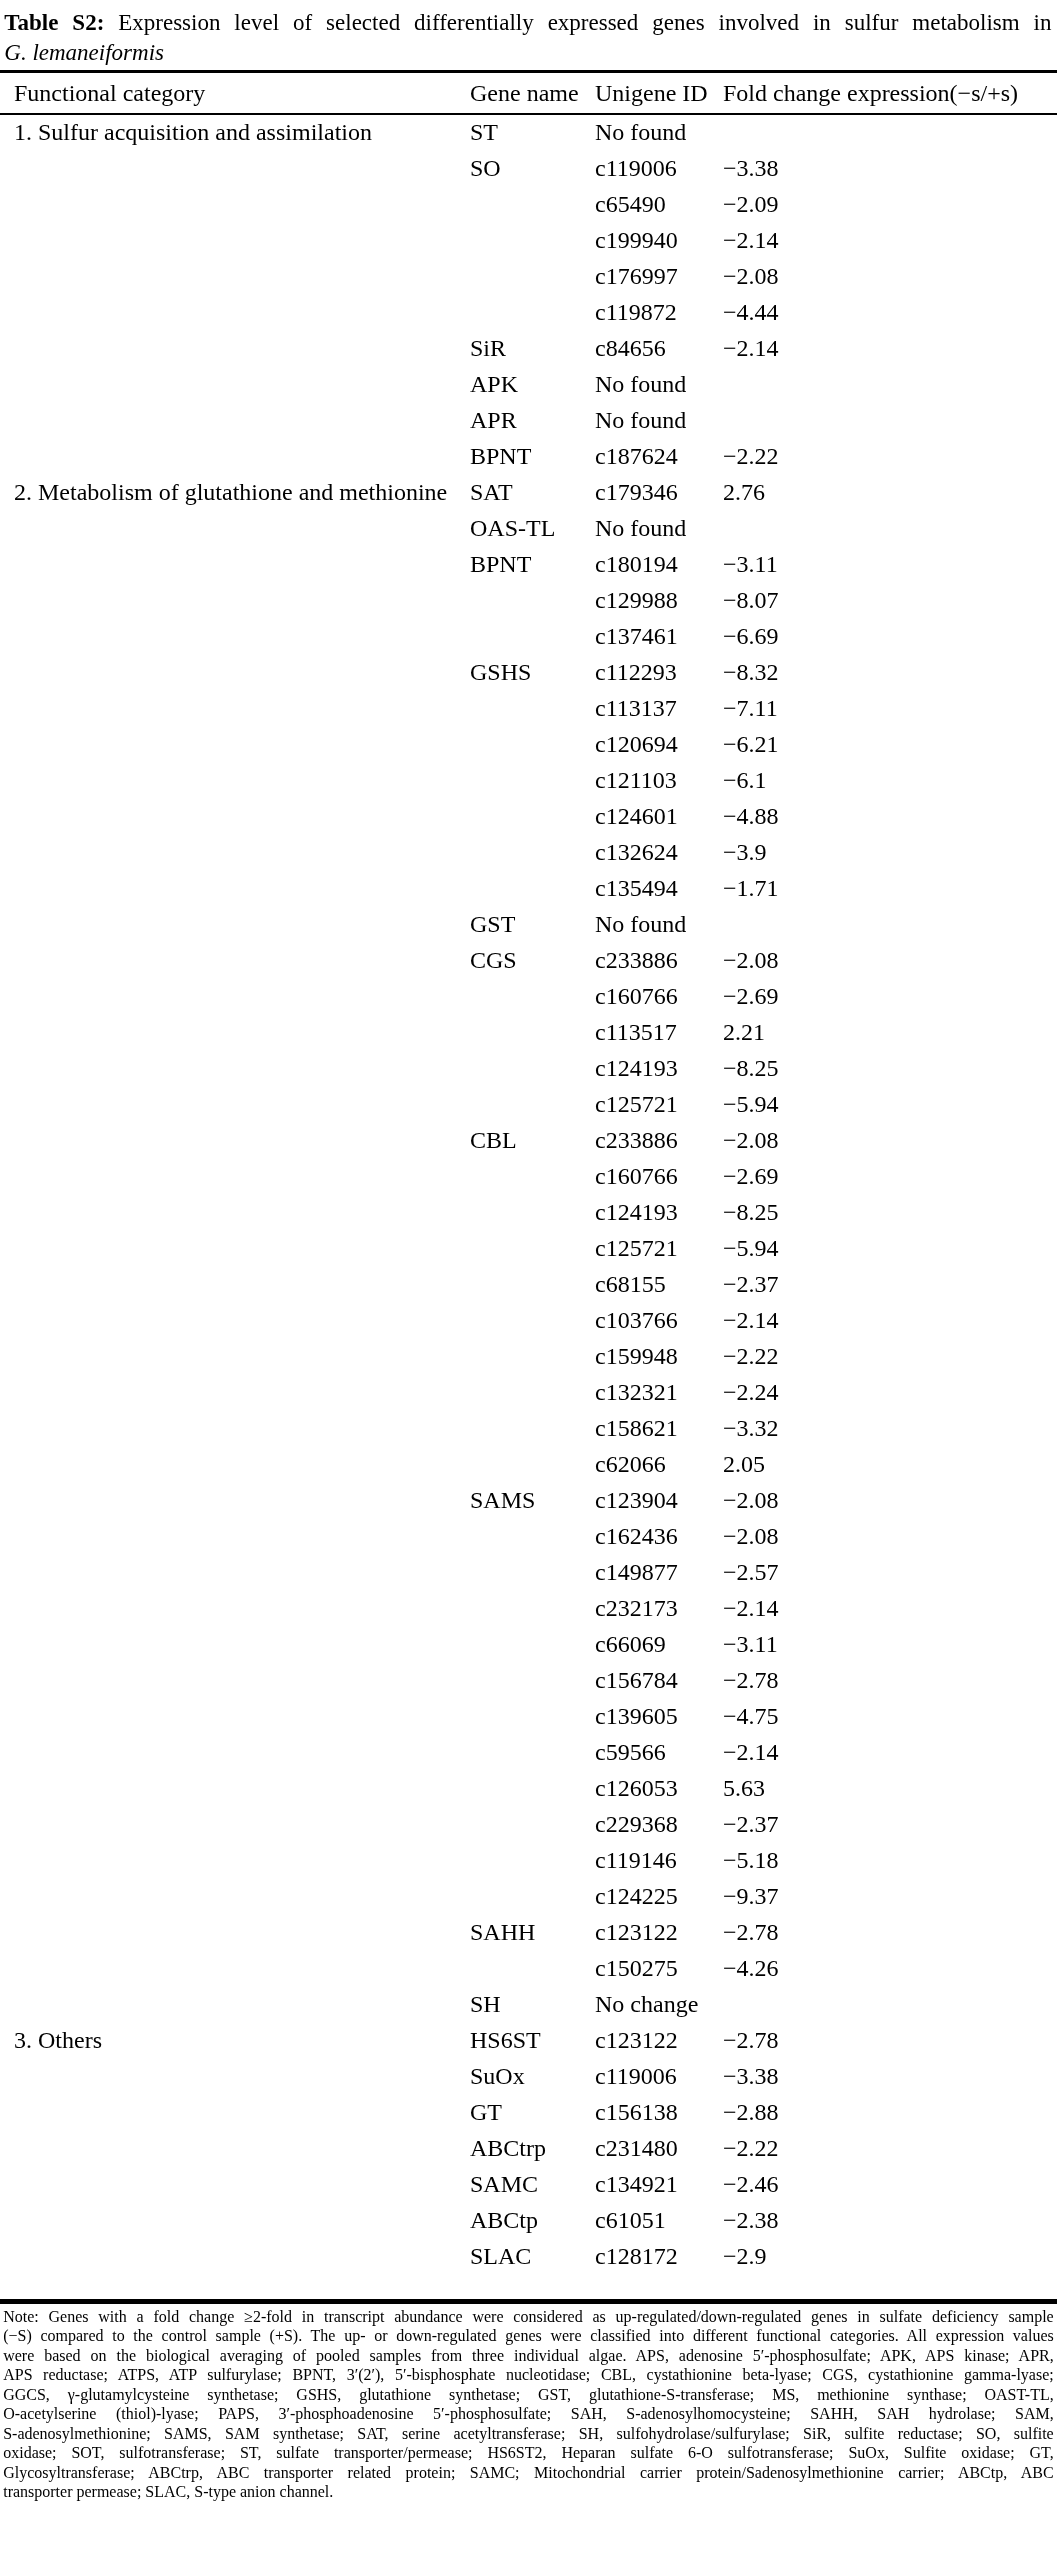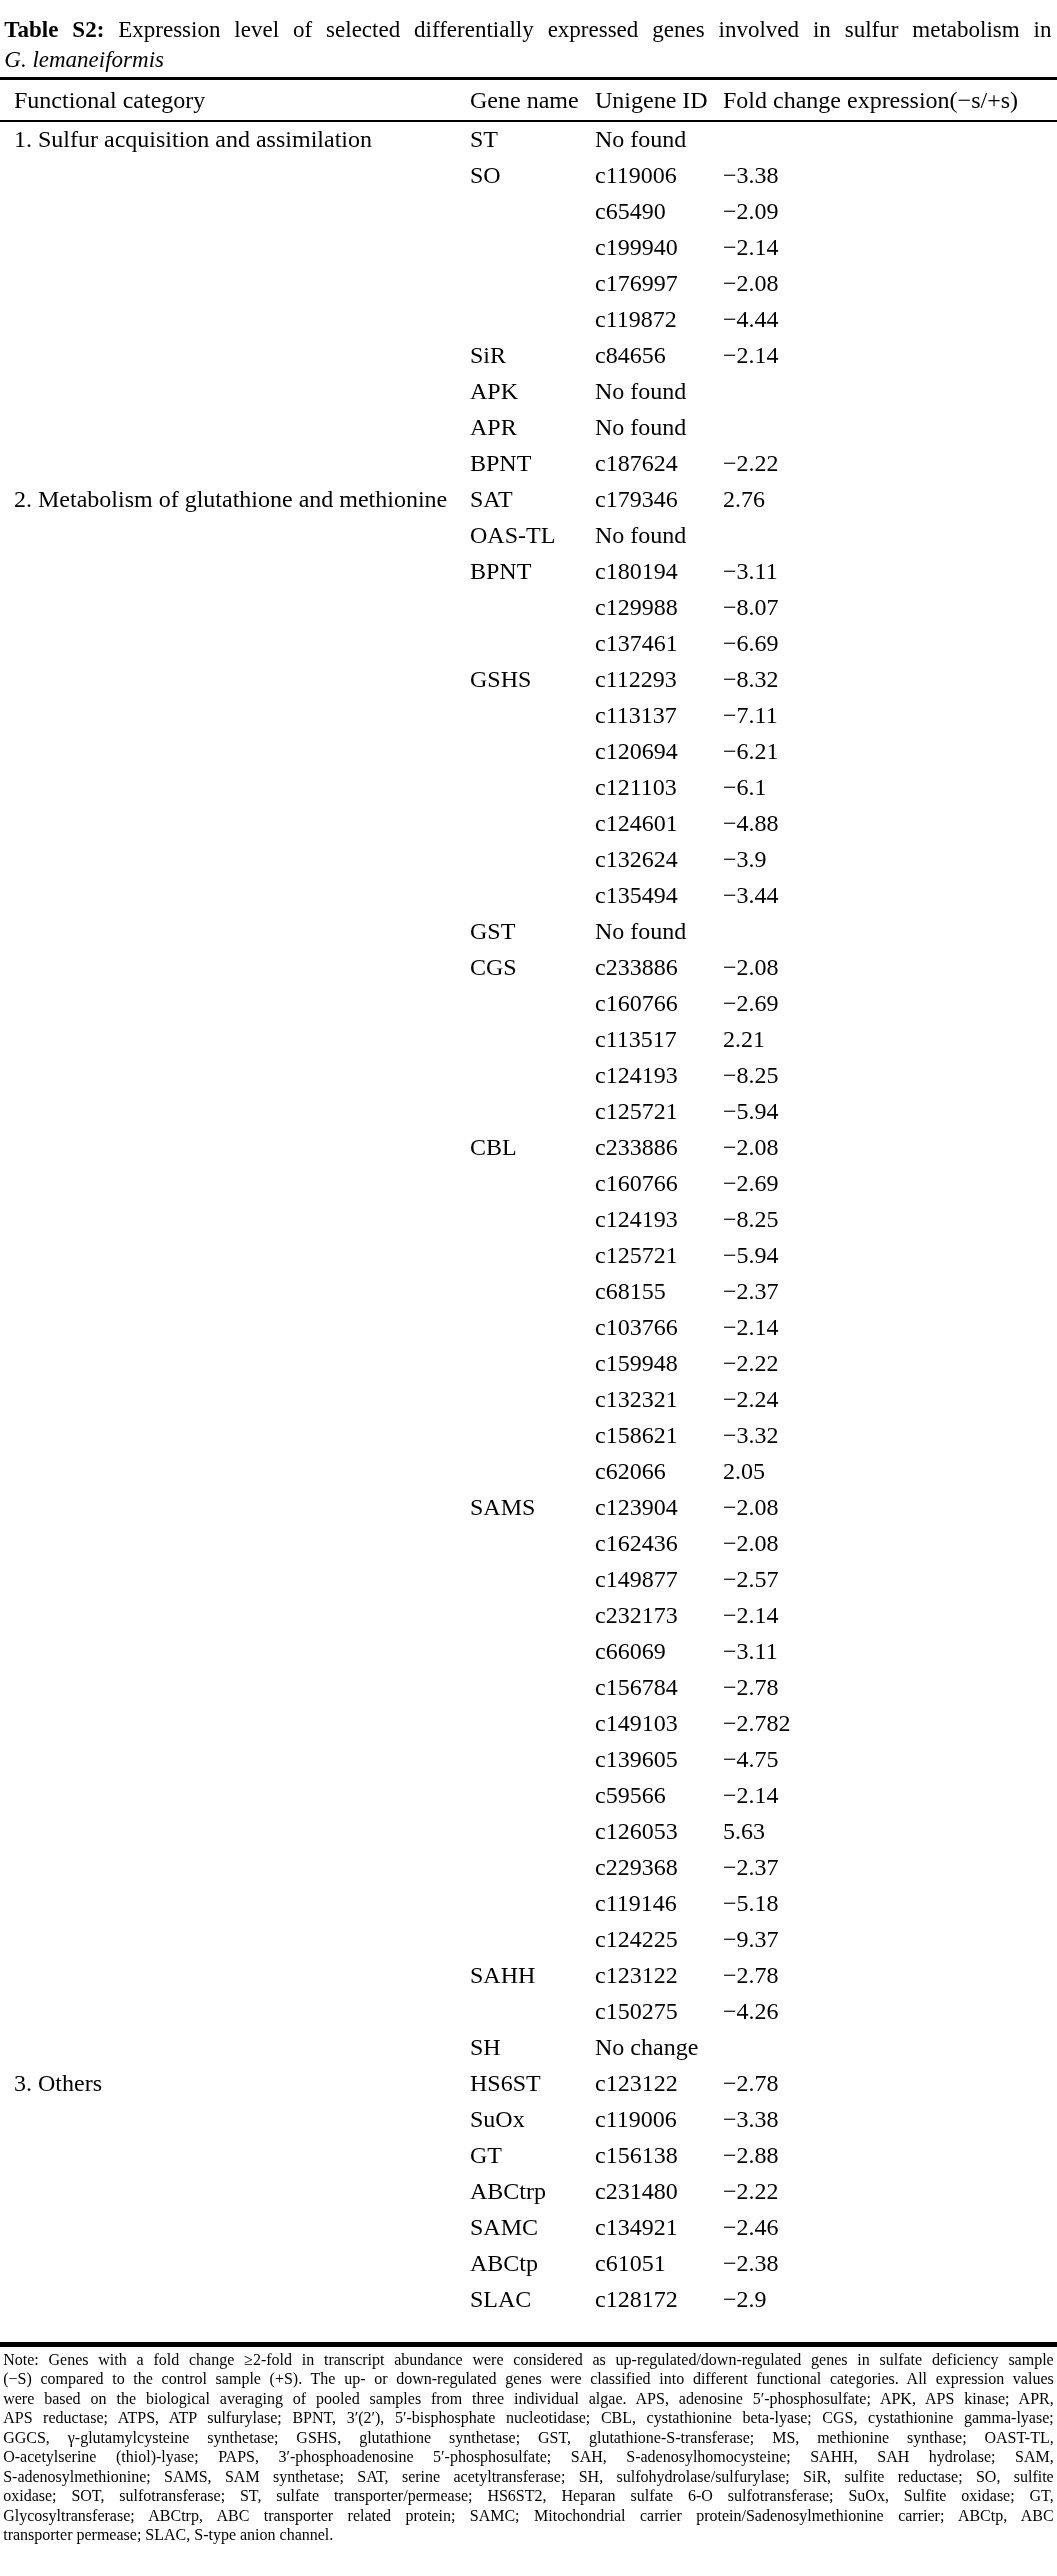--- a/index.html
+++ b/index.html
@@ -3,21 +3,21 @@
 <meta charset="utf-8">
 <style>
   * { box-sizing: border-box; margin: 0; padding: 0; }
   html, body { background: #ffffff; }
   body {
     width: 1058px; height: 2576px;
     overflow: hidden;
     color: #000;
     font-family: "Liberation Serif", "DejaVu Serif", serif;
   }
-  .page { width: 100%; height: 100%; padding-top: 15px; }
+  .page { width: 100%; height: 100%; padding-top: 8px; }
 
   
   .caption {
     font-size: 23px; line-height: 30px;
     padding: 0 6.5px 0 4.3px;
     text-align: justify; text-align-last: justify;
     white-space: nowrap;
   }
   .caption .b { font-weight: bold; }
   .species {
@@ -197,21 +197,21 @@
         <tr>
     <td></td>
     <td></td>
     <td>c132624</td>
     <td>−3.9</td>
   </tr>
         <tr>
     <td></td>
     <td></td>
     <td>c135494</td>
-    <td>−3.44</td>
+    <td>−1.71</td>
   </tr>
         <tr>
     <td></td>
     <td>GST</td>
     <td>No found</td>
     <td></td>
   </tr>
         <tr>
     <td></td>
     <td>CGS</td>
@@ -330,26 +330,20 @@
     <td></td>
     <td></td>
     <td>c66069</td>
     <td>−3.11</td>
   </tr>
         <tr>
     <td></td>
     <td></td>
     <td>c156784</td>
     <td>−2.78</td>
-  </tr>
-        <tr>
-    <td></td>
-    <td></td>
-    <td>c149103</td>
-    <td>−2.782</td>
   </tr>
         <tr>
     <td></td>
     <td></td>
     <td>c139605</td>
     <td>−4.75</td>
   </tr>
         <tr>
     <td></td>
     <td></td>

